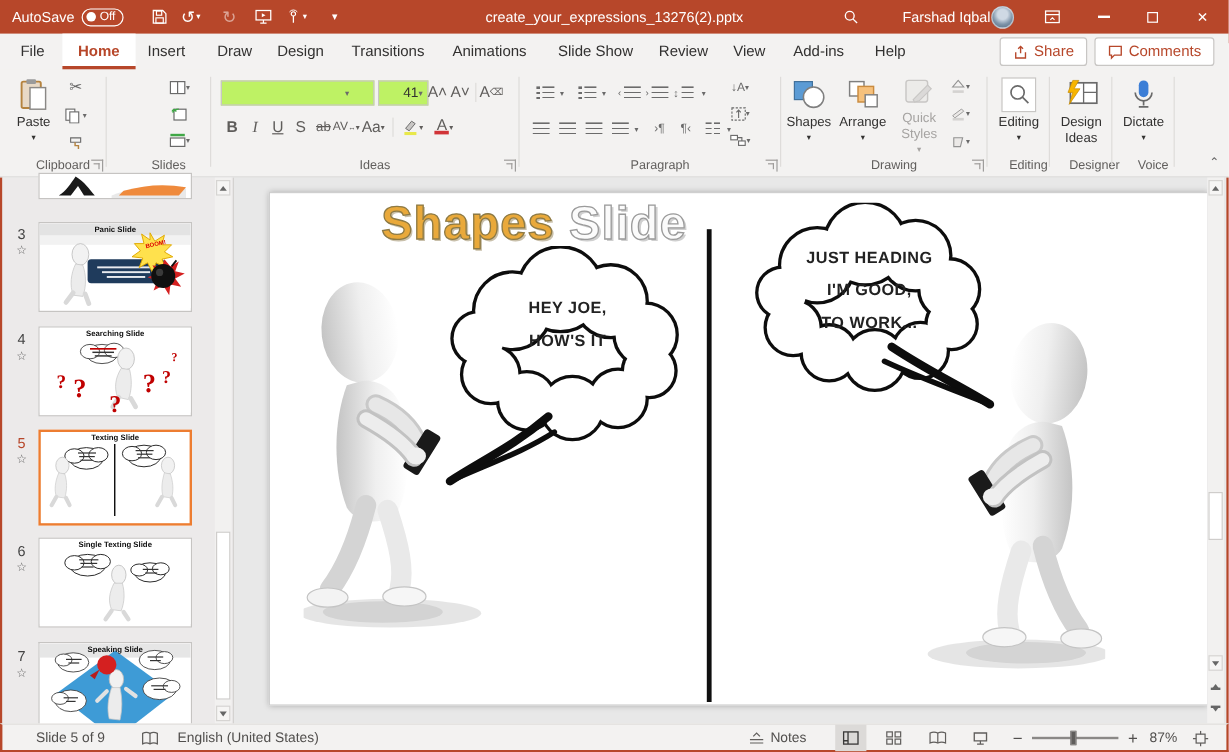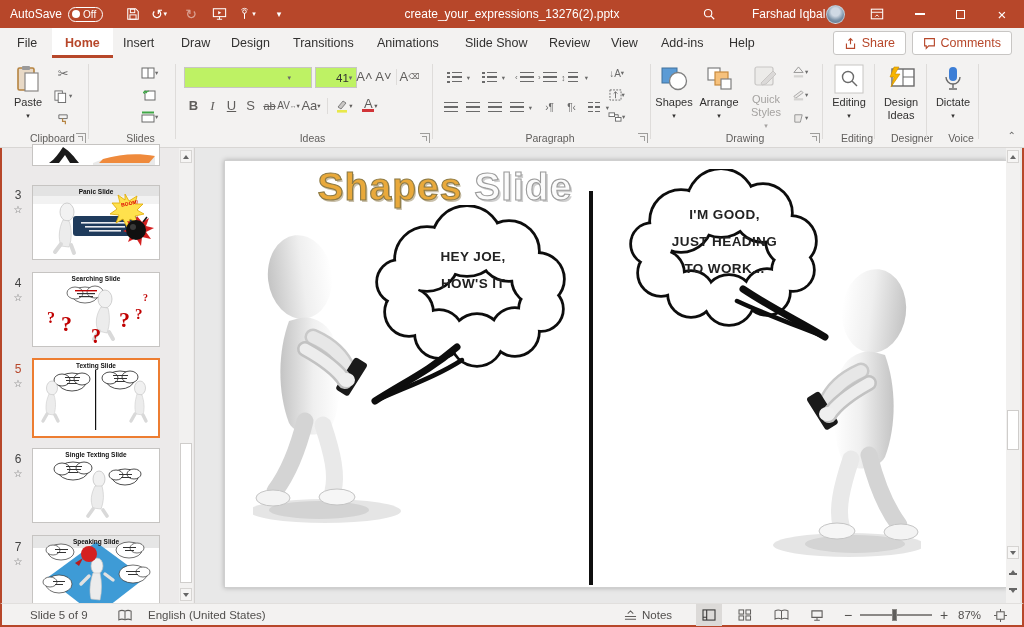--- a/index.html
+++ b/index.html
@@ -749,22 +749,22 @@
                 <circle cx="152" cy="123" r="22"></circle>
               <circle cx="114" cy="131" r="24"></circle>
                 <circle cx="76" cy="125" r="22"></circle>
                 <circle cx="46" cy="104" r="22"></circle>
                 <circle cx="37" cy="75" r="20"></circle>
             </g>
             <path d="M128 120 C158 140 184 152 210 168" stroke="#0d0d0d" stroke-width="7" fill="none" stroke-linecap="round"></path>
             <path d="M122 132 C152 146 180 156 210 168" stroke="#0d0d0d" stroke-width="4.5" fill="none" stroke-linecap="round"></path>
           </svg>
           <div class="bubtxt" style="left:22px;top:32px;width:175px;">
+            <div>JUST HEADING</div>
             <div>I'M GOOD,</div>
-            <div>JUST HEADING</div>
             <div>TO WORK...</div>
           </div>
         </div>
 
       </div>
     </div>
 
     <div id="escroll">
       <div class="sbtn" style="top:2px;">
           <span class="tri-u"></span>

